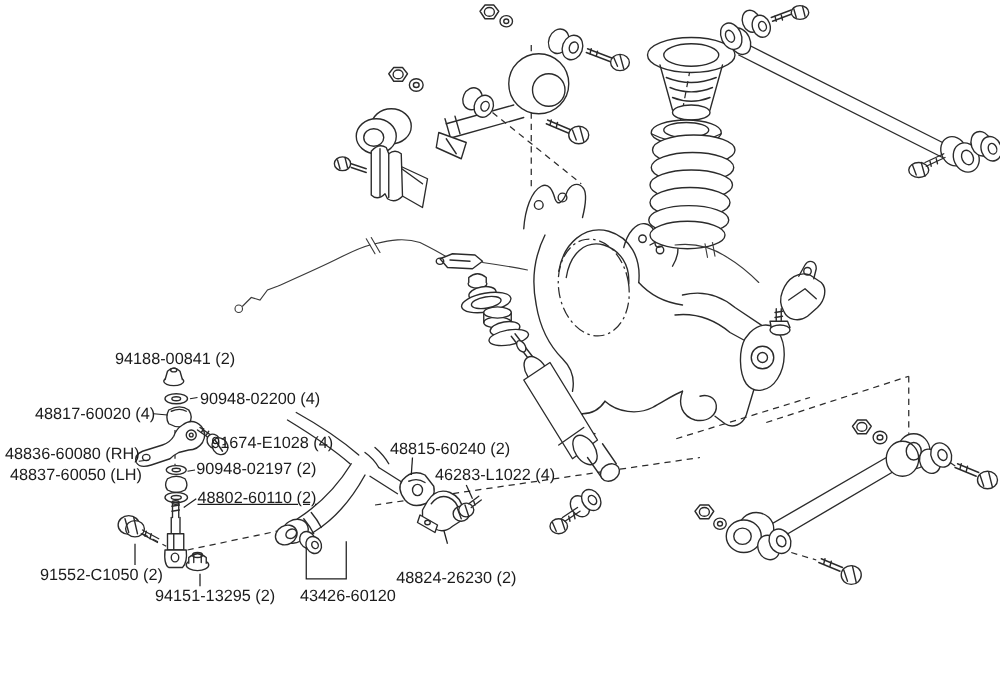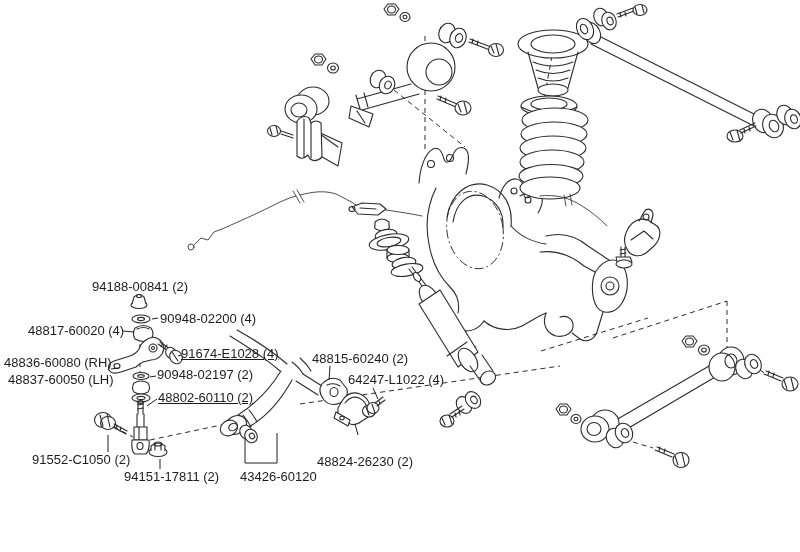--- a/index.html
+++ b/index.html
@@ -460,23 +460,23 @@
       <line class="lead" x1="160" y1="459" x2="160" y2="469"></line>
       <polyline class="lead" points="245,438 245,463 277,463 277,433"></polyline>
     </g>
   </svg>
 
   <div class="callout" style="left:92px;  top:280px;">94188-00841 (2)</div>
   <div class="callout" style="left:160px; top:312px;">90948-02200 (4)</div>
   <div class="callout" style="left:28px;  top:324px;">48817-60020 (4)</div>
   <div class="callout" style="left:4px;   top:356px;">48836-60080 (RH)</div>
   <div class="callout" style="left:8px;   top:373px;">48837-60050 (LH)</div>
-  <div class="callout" style="left:181px; top:347px;text-decoration:underline;">91674-E1028 (4)</div>
+  <div class="callout" style="left:169px; top:347px;">91674-E1028 (4)</div>
   <div class="callout" style="left:157px; top:368px;">90948-02197 (2)</div>
   <div class="callout" style="left:158px; top:391px;text-decoration:underline;">48802-60110 (2)</div>
   <div class="callout" style="left:312px; top:352px;">48815-60240 (2)</div>
-  <div class="callout" style="left:348px; top:373px;">64247-L1022 (4)</div>
+  <div class="callout" style="left:348px; top:373px;">46283-L1022 (4)</div>
   <div class="callout" style="left:317px; top:436px;margin-top:19px;">48824-26230 (2)</div>
   <div class="callout" style="left:32px;  top:453px;">91552-C1050 (2)</div>
-  <div class="callout" style="left:124px; top:470px;">94151-17811 (2)</div>
+  <div class="callout" style="left:124px; top:470px;">94151-13295 (2)</div>
   <div class="callout" style="left:240px; top:470px;">43426-60120</div>
 
 </div>
 
 </body></html>

